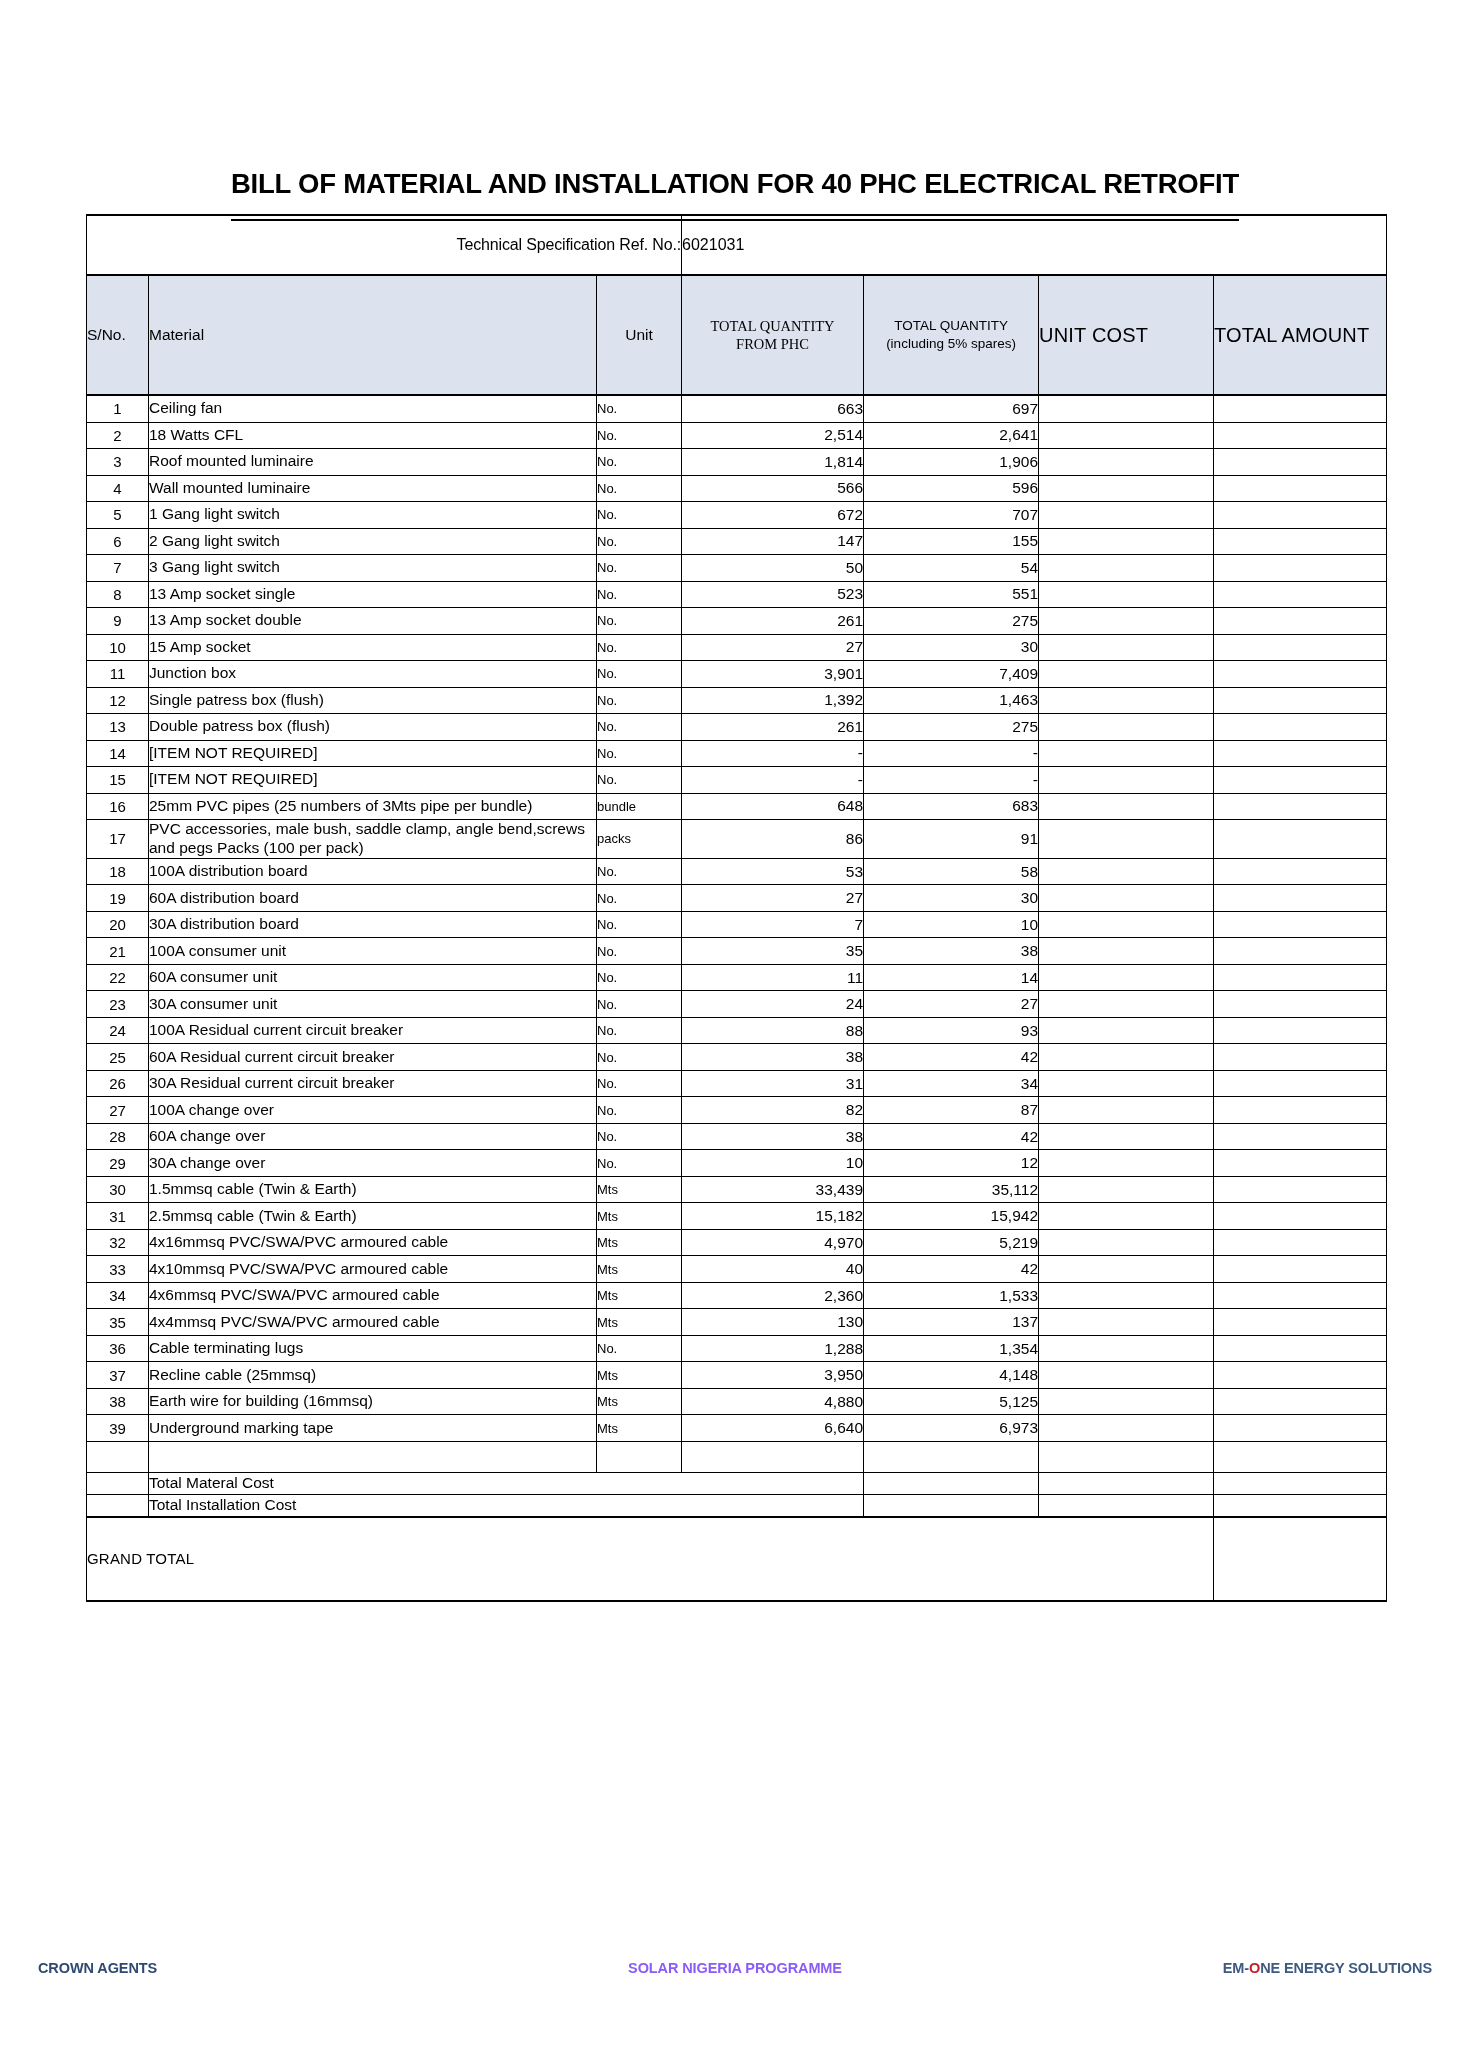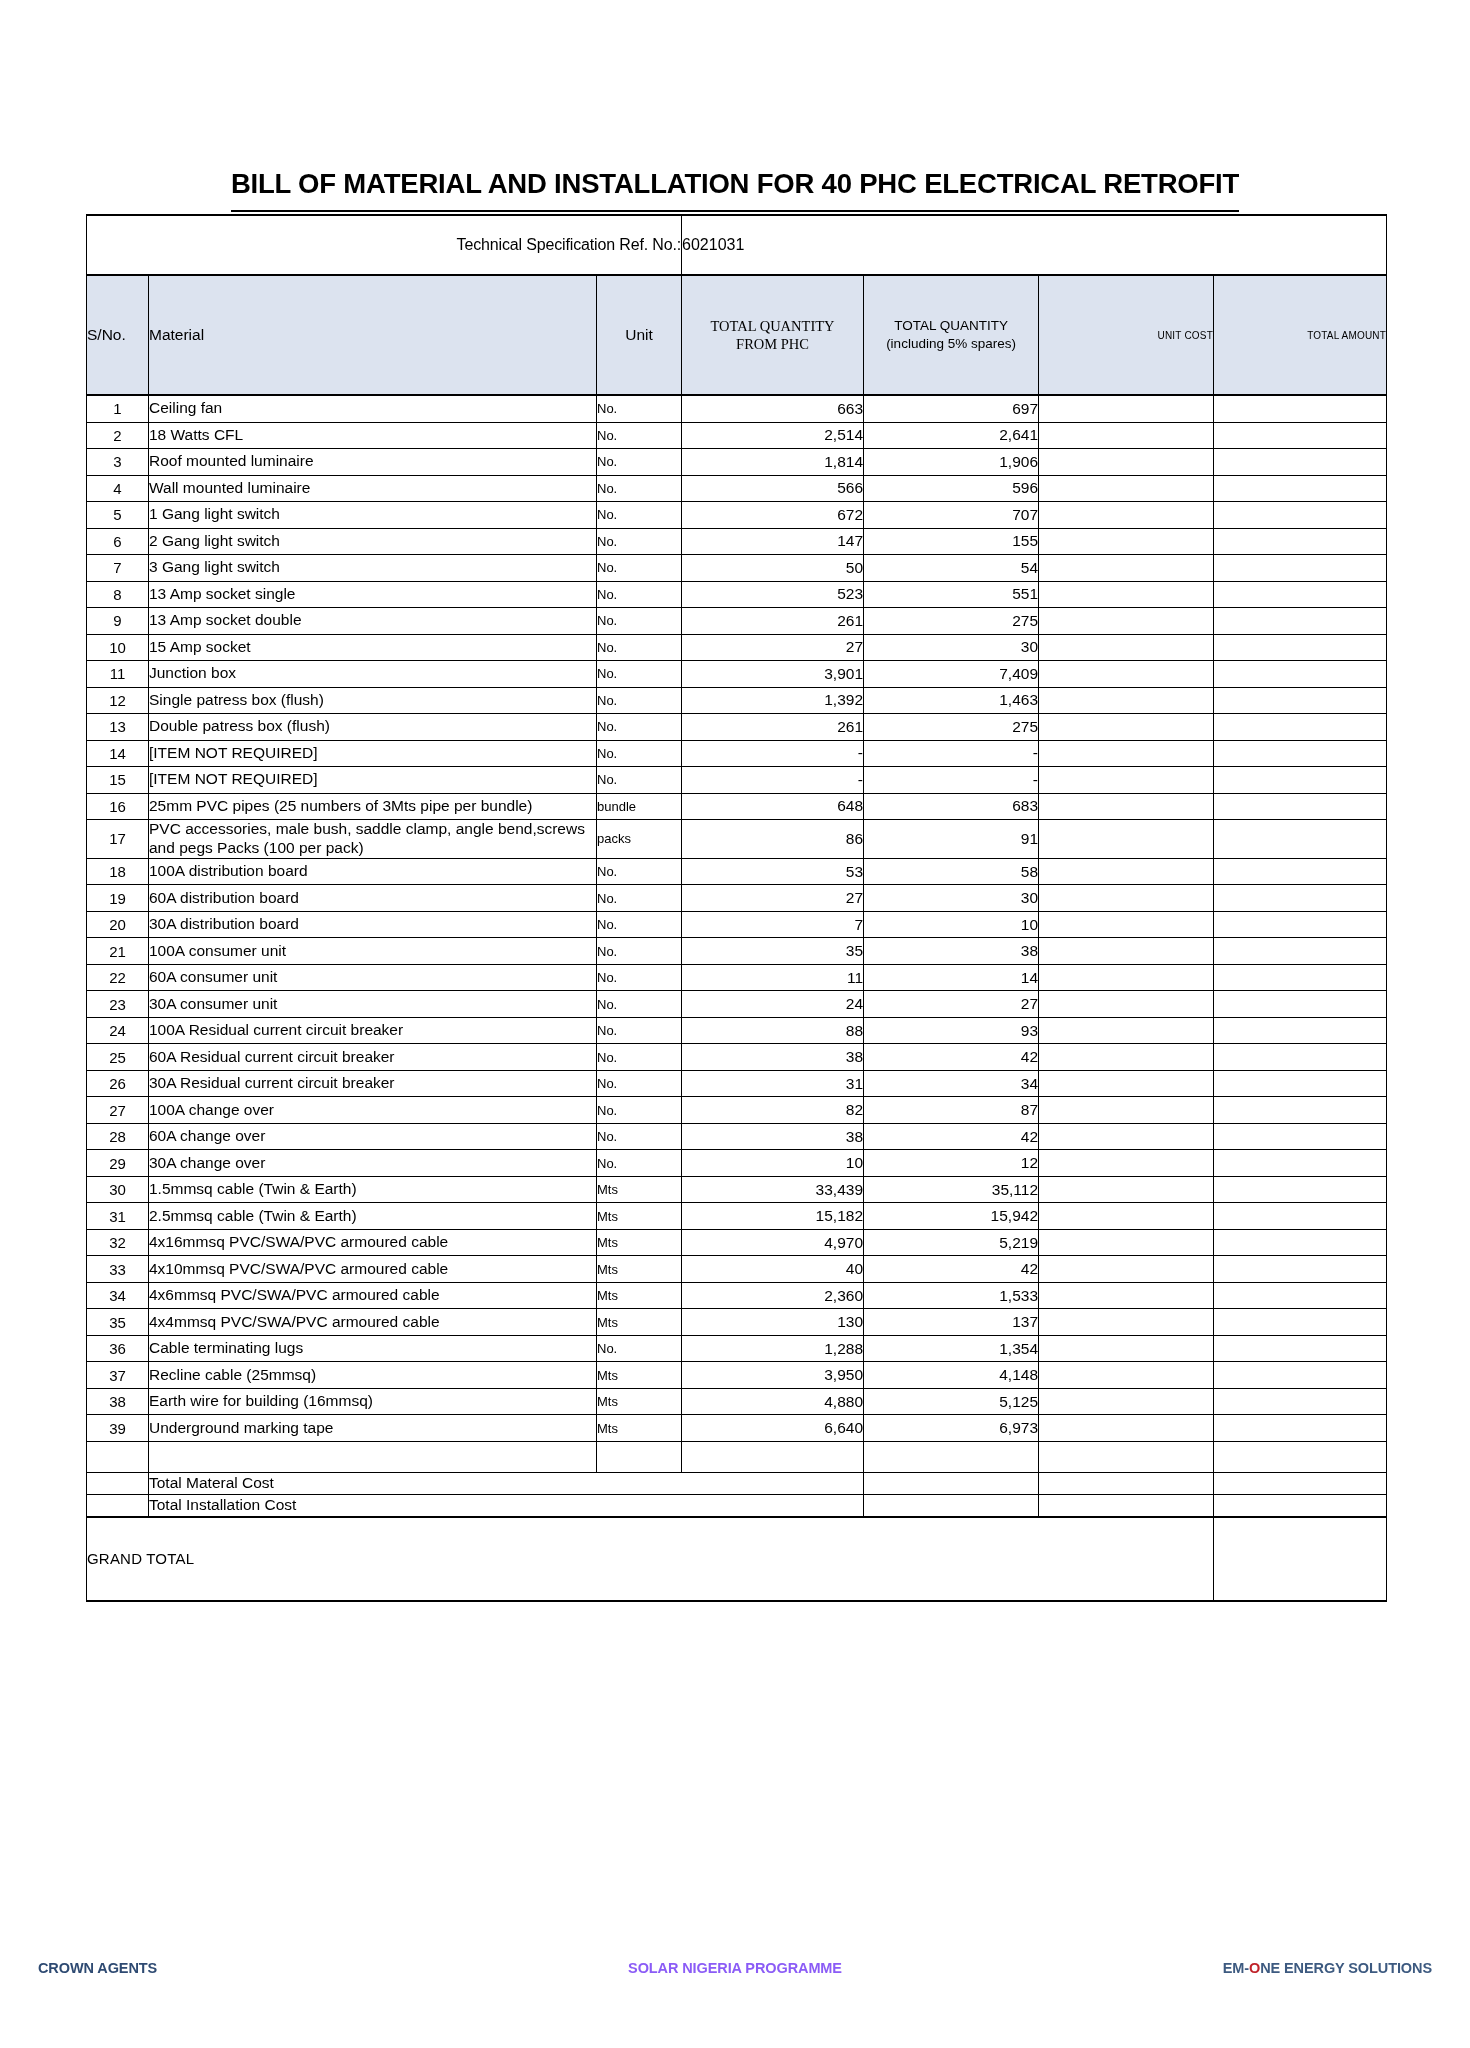--- a/index.html
+++ b/index.html
@@ -30,21 +30,21 @@
     top: 168px;
     width: 1300px;
     text-align: center;
     font-size: 27.5px;
     font-weight: bold;
     letter-spacing: -0.2px;
     white-space: nowrap;
   }
   .doc-title .underline {
     border-bottom: 2.5px solid #000;
-    padding-bottom: 11px;
+    padding-bottom: 20px;
   }
 
   
   .bom-table {
     position: absolute;
     left: 86px;
     top: 214px;
     width: 1300px;
     border-collapse: collapse;
     table-layout: fixed;
@@ -122,23 +122,23 @@
     vertical-align: middle;
   }
   .hdr-q2 {
     text-align: center;
     font-weight: bold;
     font-size: 13.5px;
     line-height: 1.3;
     vertical-align: middle;
   }
   .hdr-cost {
-    text-align: right;
-    font-weight: bold;
-    font-size: 10px;
+    text-align: left;
+    font-weight: bold;
+    font-size: 20px;
     letter-spacing: 0.2px;
     vertical-align: middle;
   }
 
   
   .d-sno {
     text-align: center;
     font-size: 15px;
     height: 25.5px;
   }

